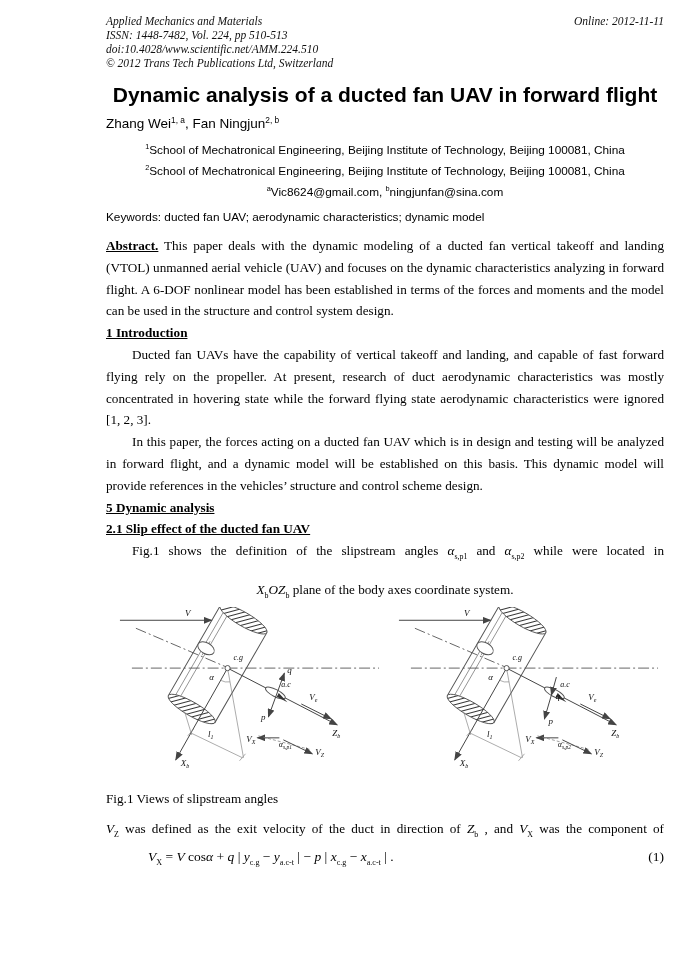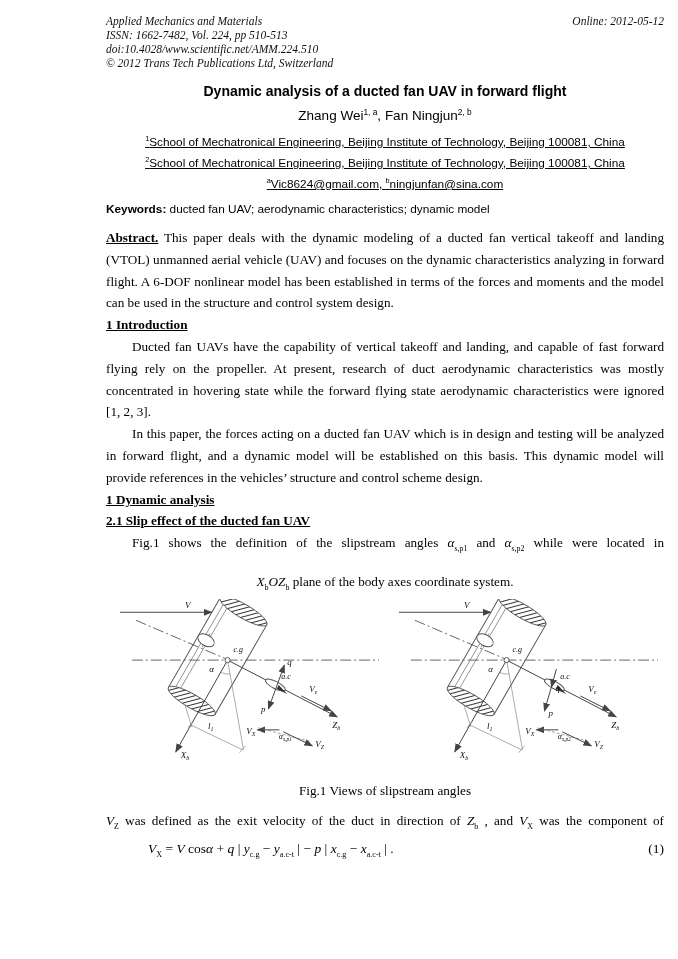--- a/index.html
+++ b/index.html
@@ -2,33 +2,33 @@
 <html><head>
 <meta charset="utf-8">
 <style>
   html,body{margin:0;padding:0;background:#ffffff;}
   .page{position:relative;width:678px;height:959px;background:#fff;overflow:hidden;color:#000;margin-left:46px;}
   .content{padding:14px 60px 0 60px;}
   .hdr{display:flex;justify-content:space-between;align-items:flex-start;
        font:italic 11.5px/14px "Liberation Serif",serif;color:#111;}
   .hdr .left div{white-space:nowrap;}
   .title{margin-top:13px;text-align:center;font-family:"Liberation Sans",sans-serif;
-         font-size:14px;font-weight:bold;}
-  .authors{margin-top:9px;text-align:center;font:13.5px "Liberation Sans",sans-serif;}
-  .affil{margin-top:9px;text-align:center;font:11.8px/21px "Liberation Sans",sans-serif;text-decoration:underline;}
+         font-size:21px;font-weight:bold;}
+  .authors{margin-top:9px;text-align:left;font:13.5px "Liberation Sans",sans-serif;}
+  .affil{margin-top:9px;text-align:center;font:11.8px/21px "Liberation Sans",sans-serif;}
   .kw{margin-top:7px;font:11.8px "Liberation Sans",sans-serif;}
-  .kw b{font-weight:bold;}
+  .kw b{font-weight:normal;}
   .bodytext{font:13.2px/21.8px "Liberation Serif",serif;text-align:justify;margin-top:11px;}
   p{margin:0;}
   .ind{text-indent:26px;}
   .bh{font-weight:bold;text-decoration:underline;}
   .jl{text-align:justify;text-align-last:justify;}
   .figline2{margin-top:17px;margin-bottom:6px;text-align:center;}
   .figrow{display:flex;justify-content:center;margin-top:5px;}
-  .cap{text-align:center;font:13.2px "Liberation Serif",serif;margin-top:2px;}
+  .cap{text-align:left;font:13.2px "Liberation Serif",serif;margin-top:2px;}
   .vzline{margin-top:11px;}
   .vzline2{margin-top:21px;text-align:left;}
   .eqrow{display:flex;justify-content:space-between;align-items:baseline;
          padding-left:42px;margin-top:9px;font:13.5px "Liberation Serif",serif;text-align:left;gap:13px;}
   sub{font-size:0.6em;line-height:0;}
   sup{font-size:0.62em;line-height:0;}
   i{font-style:italic;}
   
   .fig-panel text{font-family:"Liberation Serif",serif;font-style:italic;fill:#111;}
   .t{font-size:9px;}
@@ -47,25 +47,25 @@
 </style>
 </head>
 <body>
 
 <div class="page">
   <div class="content">
 
     <div class="hdr">
       <div class="left">
         <div>Applied Mechanics and Materials</div>
-        <div>ISSN: 1662-7482, Vol. 224, pp 510-513</div>
+        <div>ISSN: 1448-7482, Vol. 224, pp 510-513</div>
         <div>doi:10.4028/www.scientific.net/AMM.224.510</div>
         <div>© 2012 Trans Tech Publications Ltd, Switzerland</div>
       </div>
-      <div>Online: 2012-05-12</div>
+      <div>Online: 2012-11-11</div>
     </div>
 
     <div class="title">Dynamic analysis of a ducted fan UAV in forward flight</div>
 
     <div class="authors"><span>Zhang Wei</span><sup>1, a</sup><span>, </span><span>Fan Ningjun</span><sup>2, b</sup></div>
 
     <div class="affil">
       <div><sup>1</sup><span>School of Mechatronical Engineering, Beijing Institute of Technology, Beijing 100081, China</span></div>
       <div><sup>2</sup><span>School of Mechatronical Engineering, Beijing Institute of Technology, Beijing 100081, China</span></div>
       <div><sup>a</sup><span>Vic8624@gmail.com, </span><sup>b</sup><span>ningjunfan@sina.com</span></div>
@@ -74,21 +74,21 @@
     <div class="kw"><b>Keywords:</b><span> ducted fan UAV; aerodynamic characteristics; dynamic model</span></div>
 
     <div class="bodytext">
 
       <p><b class="bh">Abstract.</b><span> This paper deals with the dynamic modeling of a ducted fan vertical takeoff and landing (VTOL) unmanned aerial vehicle (UAV) and focuses on the dynamic characteristics analyzing in forward flight. A 6-DOF nonlinear model has been established in terms of the forces and moments and the model can be used in the structure and control system design.</span></p>
 
       <p class="bh">1 Introduction</p>
       <p class="ind">Ducted fan UAVs have the capability of vertical takeoff and landing, and capable of fast forward flying rely on the propeller. At present, research of duct aerodynamic characteristics was mostly concentrated in hovering state while the forward flying state aerodynamic characteristics were ignored [1, 2, 3].</p>
       <p class="ind">In this paper, the forces acting on a ducted fan UAV which is in design and testing will be analyzed in forward flight, and a dynamic model will be established on this basis. This dynamic model will provide references in the vehicles’ structure and control scheme design.</p>
 
-      <p class="bh">1 Dynamic analysis</p>
+      <p class="bh">5 Dynamic analysis</p>
       <p class="bh">2.1 Slip effect of the ducted fan UAV</p>
 
       <p class="ind jl"><span>Fig.1 shows the definition of the slipstream angles </span><i>α</i><sub>s,p1</sub><span> and </span><i>α</i><sub>s,p2</sub><span> while were located in</span></p>
 
       <p class="figline2"><i>X</i><sub>b</sub><i>OZ</i><sub>b</sub><span> plane of the body axes coordinate system.</span></p>
 
       <div class="figrow">
 
         <svg class="fig-panel" width="280" height="182" viewBox="0 0 280 182">
           <defs>

